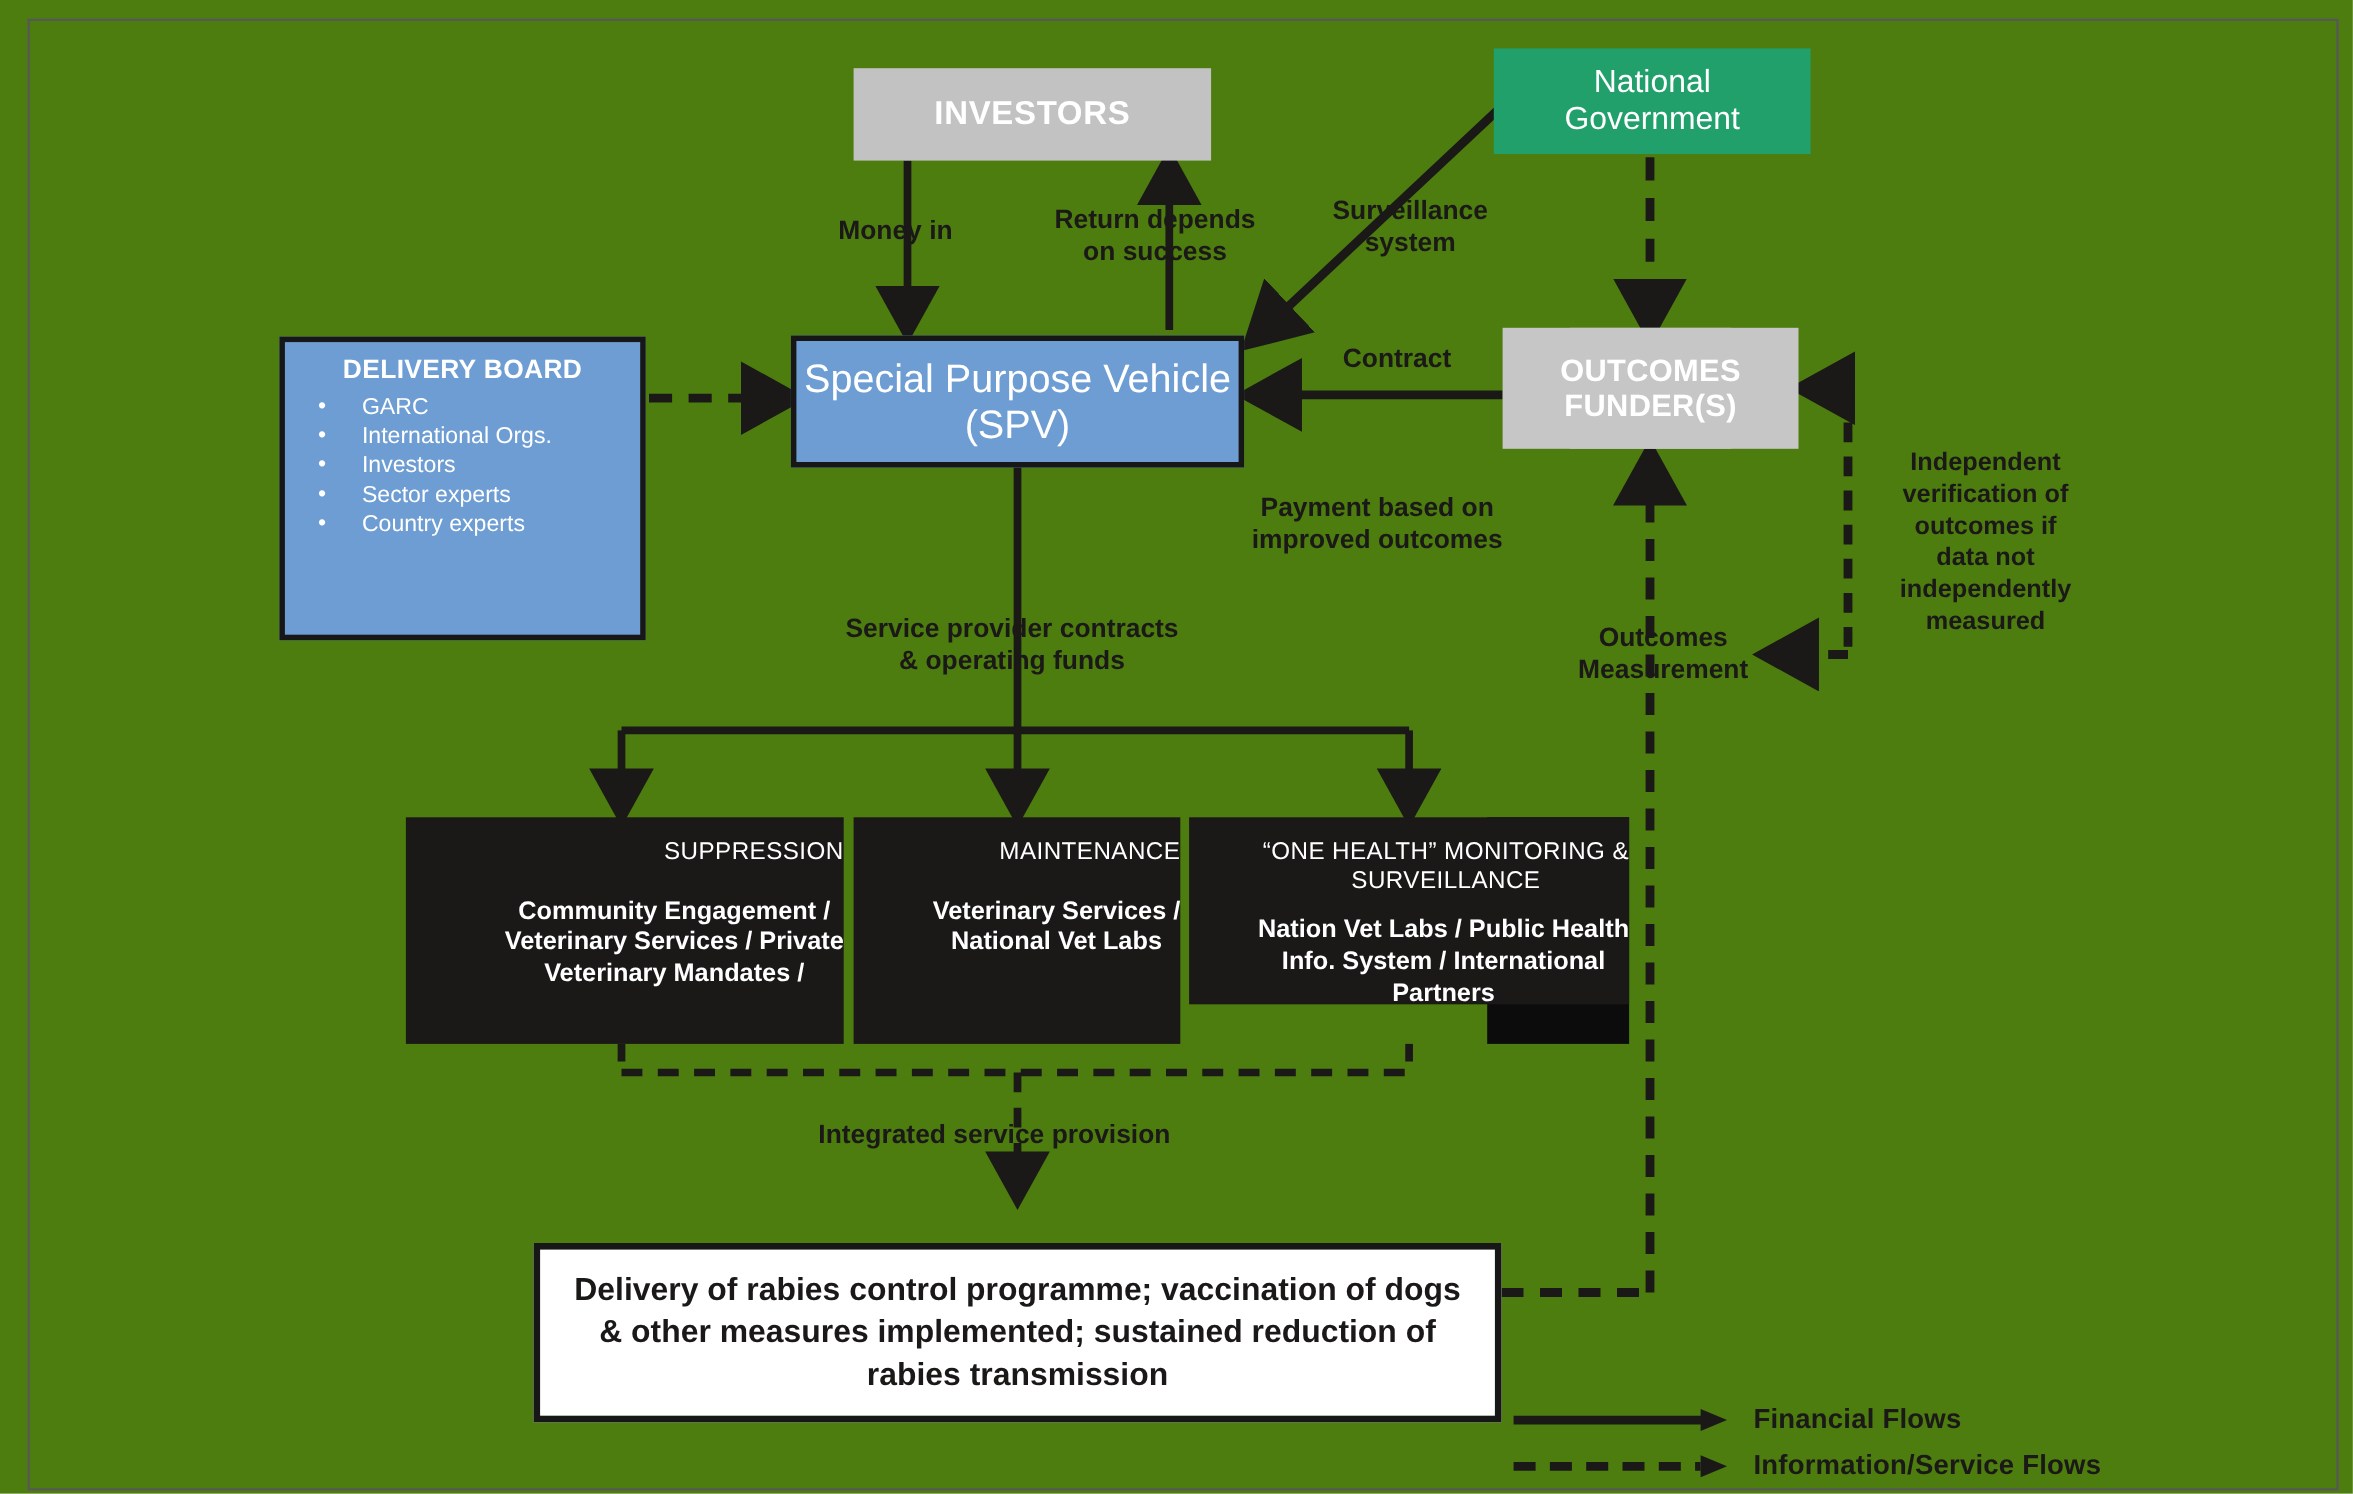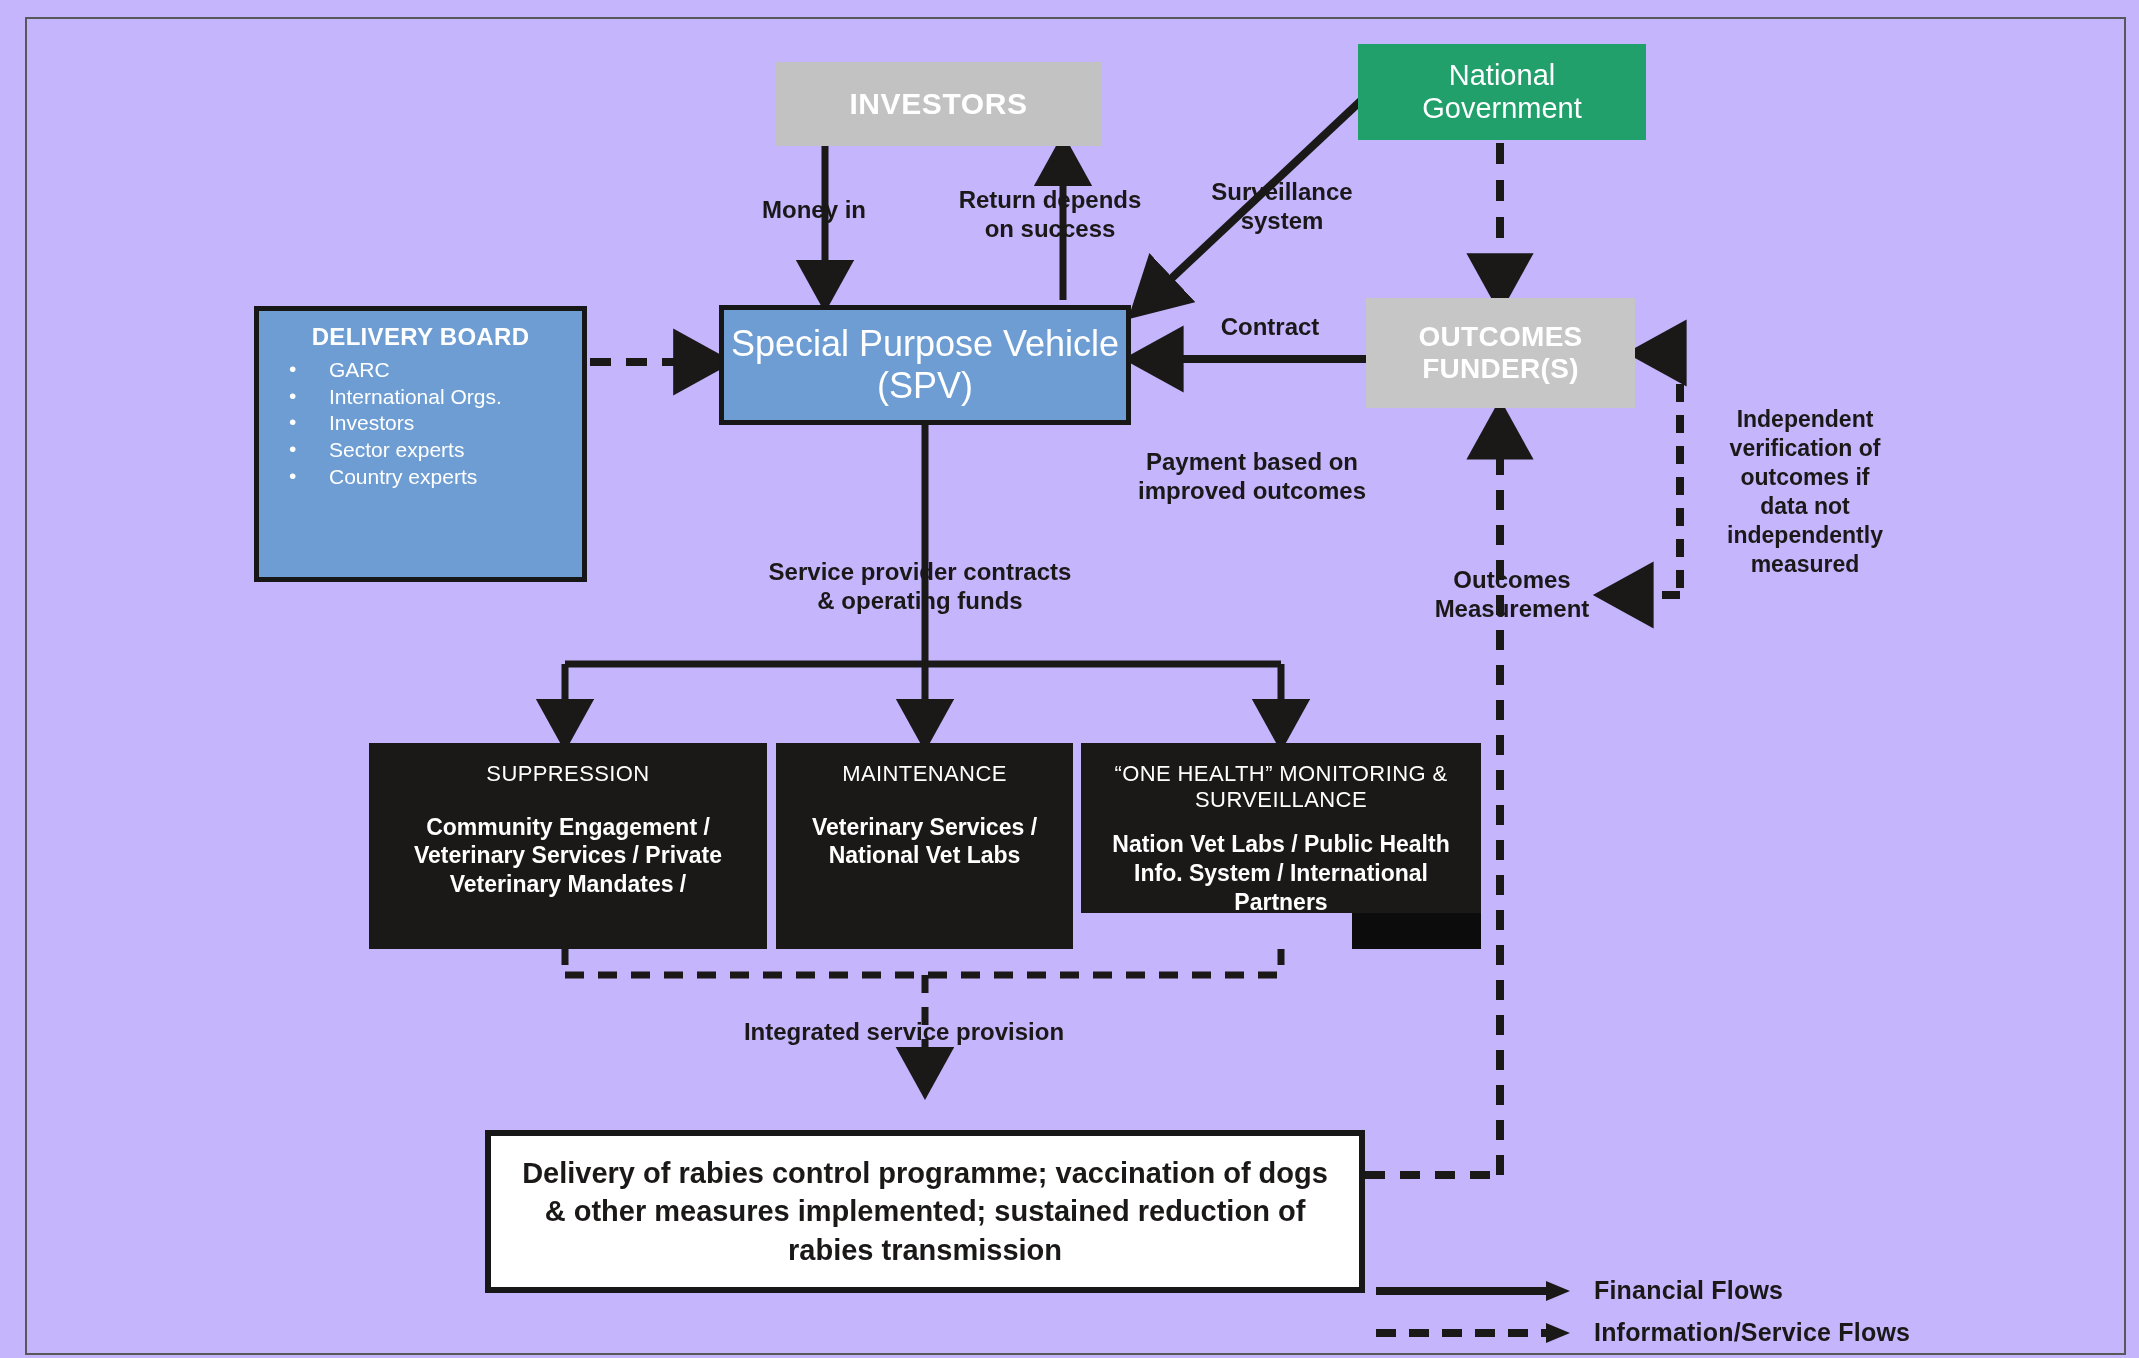--- a/index.html
+++ b/index.html
@@ -7,21 +7,21 @@
     padding: 0;
     background: #ffffff;
   }
   body {
     font-family: "Liberation Sans", sans-serif;
   }
   #canvas {
     position: relative;
     width: 2139px;
     height: 1358px;
-    background: #c4b5fd;
+    background: #4d7c0f;
     overflow: hidden;
   }
   #frame {
     position: absolute;
     left: 25px;
     top: 17px;
     width: 2101px;
     height: 1338px;
     border: 2px solid #58585a;
     box-sizing: border-box;
@@ -131,21 +131,21 @@
     position: absolute;
     left: 1427px; top: 298px;
     width: 147px; height: 110px;
     background: #bcbcbc;
   }
 
   
   .svc-box {
     background: #1b1818;
     color: #ffffff;
-    align-items: center;
+    align-items: flex-end;
     justify-content: flex-start;
     padding-top: 18px;
   }
   .svc-title {
     font-size: 22px;
     font-weight: normal;
     line-height: 1.16;
     letter-spacing: 0.4px;
   }
   .svc-body {

